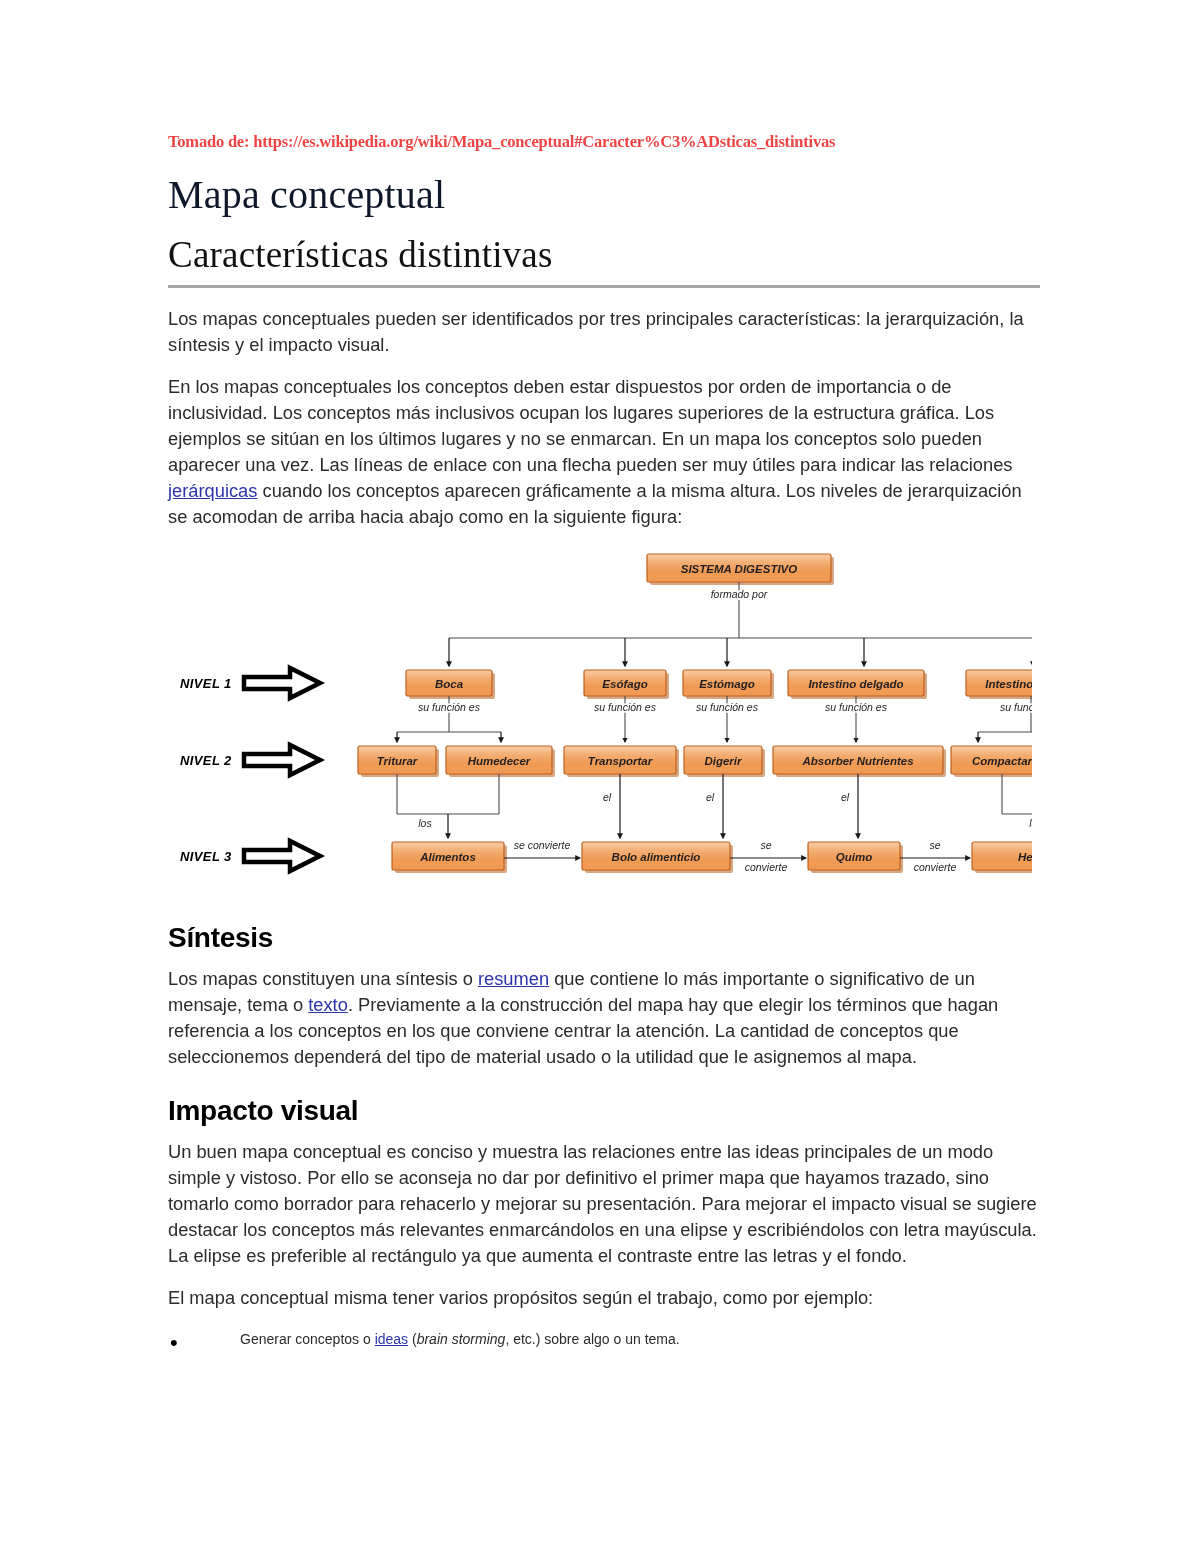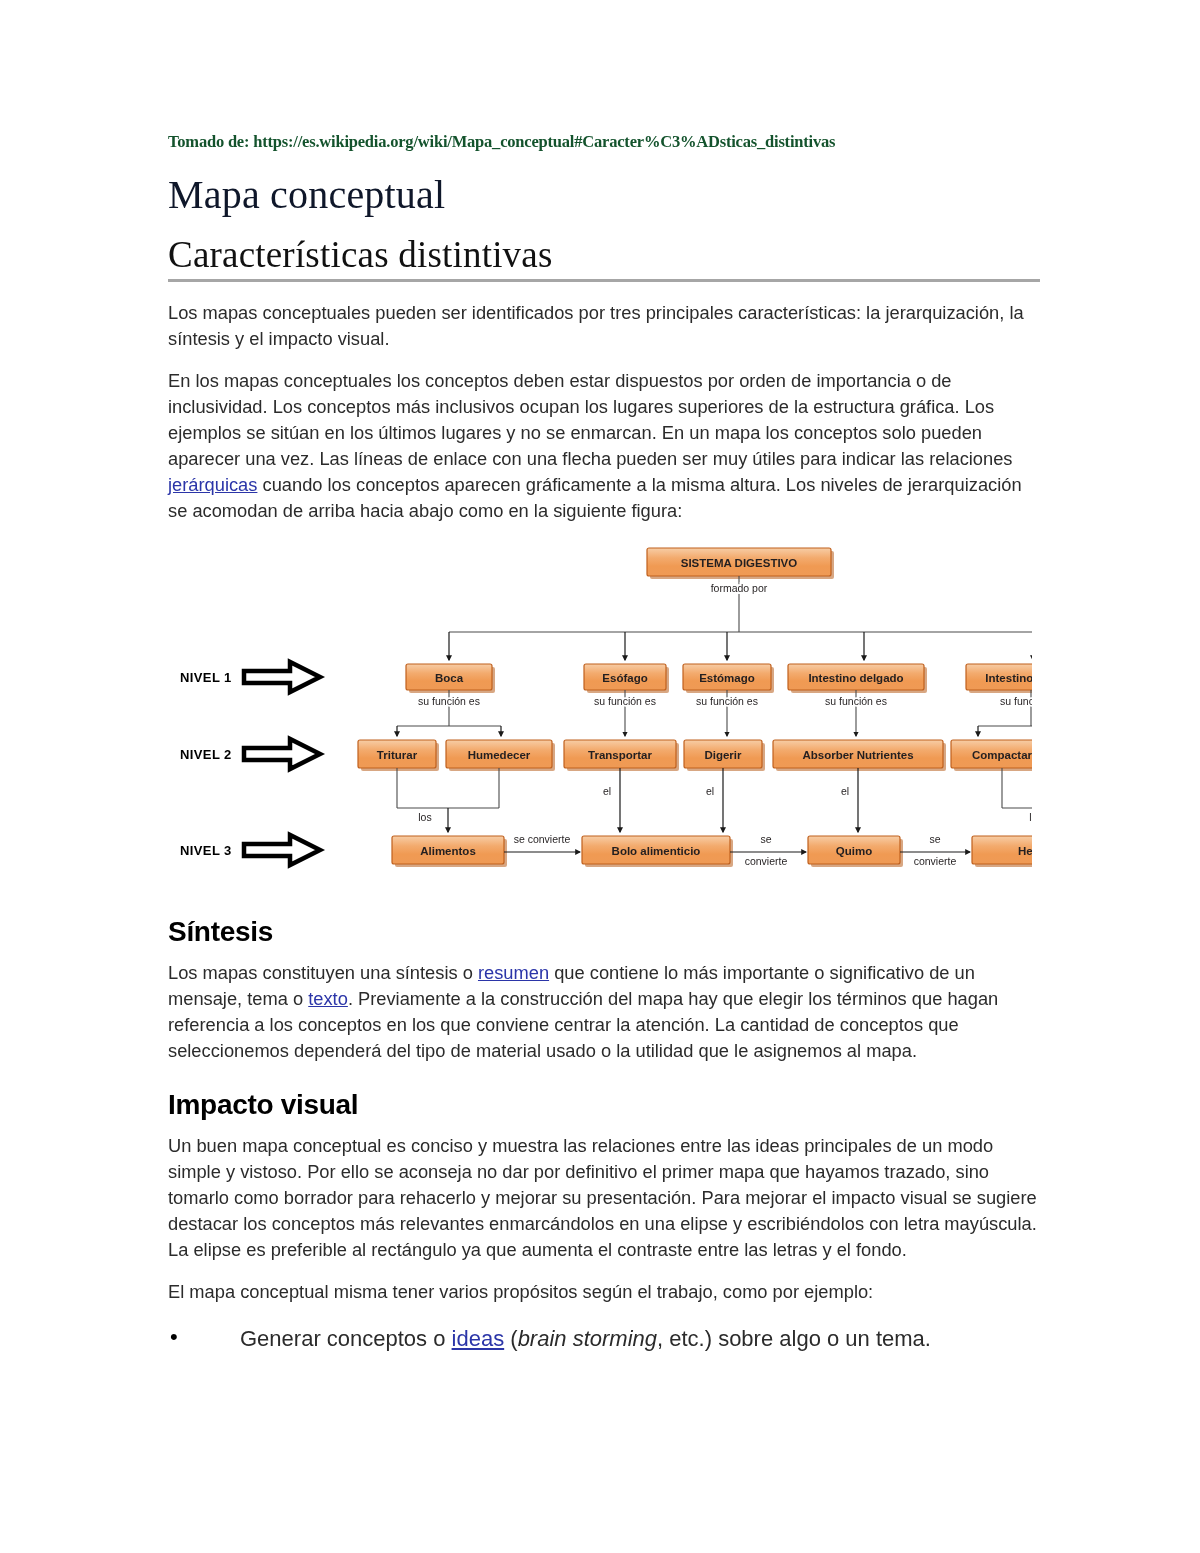--- a/index.html
+++ b/index.html
@@ -28,41 +28,41 @@
     top: 132px;
     width: 872px;
   }
 
   
   .source-line {
     font-family: "Liberation Serif", serif;
     font-weight: bold;
     font-size: 16.5px;
     letter-spacing: -0.2px;
-    color: #14532d;
+    color: #ef4444;
     margin: 0 0 22px 0;
     white-space: nowrap;
   }
 
   
   h1.doc-title {
     font-family: "Liberation Serif", serif;
     font-weight: normal;
     font-size: 40px;
     line-height: 1.05;
     margin: 0 0 20px 0;
     color: #0f172a;
     letter-spacing: 0.2px;
   }
   h2.section-title {
     font-family: "Liberation Serif", serif;
     font-weight: normal;
     font-size: 37px;
     line-height: 1.05;
-    margin: 0 0 4px 0;
+    margin: 0 0 10px 0;
     color: #111;
     letter-spacing: 0.2px;
   }
   .rule {
     height: 3px;
     background: #a6a6a6;
     margin: 0 0 18px 0;
     width: 100%;
   }
   h3.sub-title {
@@ -86,21 +86,21 @@
     color: #2b35a8;
     text-decoration: underline;
   }
 
   ul.bullets {
     margin: 18px 0 0 0;
     padding: 0;
     list-style: none;
   }
   ul.bullets li {
-    font-size: 22px;
+    font-size: 14px;
     line-height: 1.45;
     color: #2b2b2b;
     position: relative;
     padding-left: 72px;
     margin-bottom: 8px;
   }
   ul.bullets li:before {
     content: "\2022";
     position: absolute;
     left: 2px;
@@ -109,20 +109,21 @@
     color: #000;
   }
   em.ital { font-style: italic; }
 
   
   .figure {
     position: relative;
     width: 872px;
     height: 350px;
     margin: 14px 0 4px -8px;
+    font-style: italic;
   }
   .figure svg { display: block; }
 
   .cmap-label {
     font-family: "Liberation Sans", sans-serif;
     font-weight: bold;
     font-size: 11.5px;
     fill: #231f20;
   }
   .cmap-label-sm {

